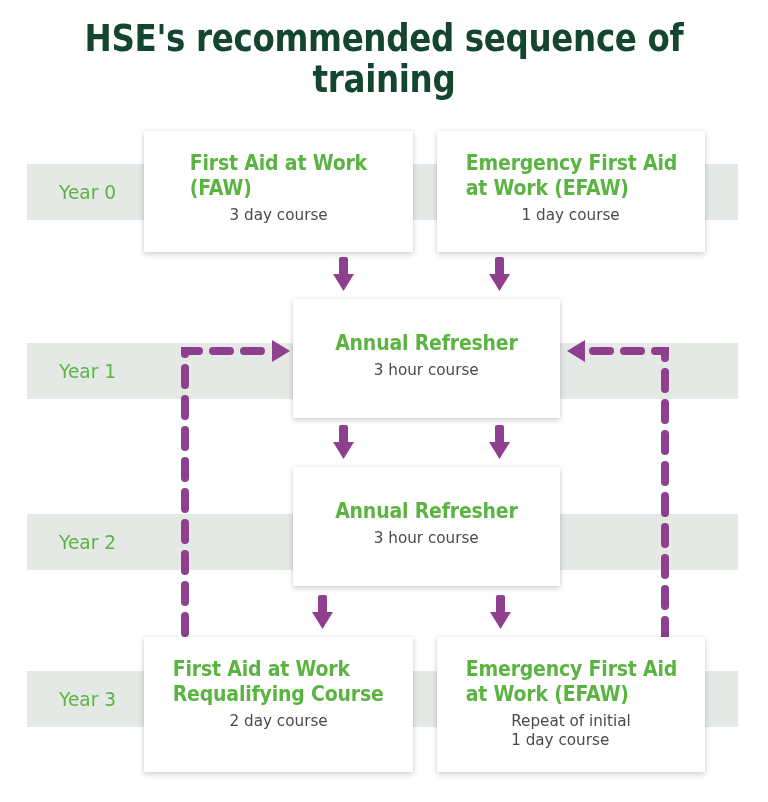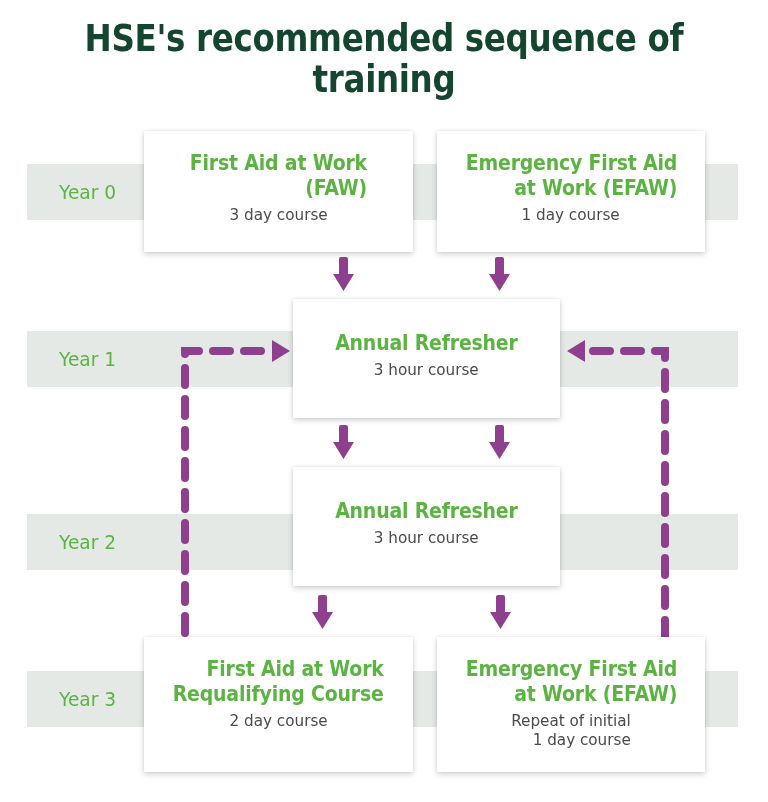--- a/index.html
+++ b/index.html
@@ -63,21 +63,21 @@
   .box {
     position: absolute;
     background: #ffffff;
     box-shadow: 0 2px 6px rgba(0,0,0,0.20), 0 0 1px rgba(0,0,0,0.12);
     box-sizing: border-box;
     display: flex;
     flex-direction: column;
     align-items: center;
     justify-content: flex-start;
     padding-top: 20px;
-    text-align: right;
+    text-align: left;
   }
   .box-title {
     color: #5BB441;
     font-family: "DejaVu Sans", sans-serif;
     font-weight: bold;
     font-size: 21px;
     line-height: 1.18;
     letter-spacing: -0.2px;
     transform: scaleX(0.9);
     white-space: pre-line;
@@ -107,21 +107,21 @@
 <body>
 
 <div id="stage">
 
   <div class="title">HSE's recommended sequence
 of training</div>
 
   <div class="band" style="top:164px;">
     <span class="band-label">Year 0</span>
   </div>
-  <div class="band" style="top:331px;">
+  <div class="band" style="top:343px;">
     <span class="band-label">Year 1</span>
   </div>
   <div class="band" style="top:514px;">
     <span class="band-label">Year 2</span>
   </div>
   <div class="band" style="top:671px;">
     <span class="band-label">Year 3</span>
   </div>
 
   <svg id="connectors" viewBox="0 0 768 802" xmlns="http://www.w3.org/2000/svg">

